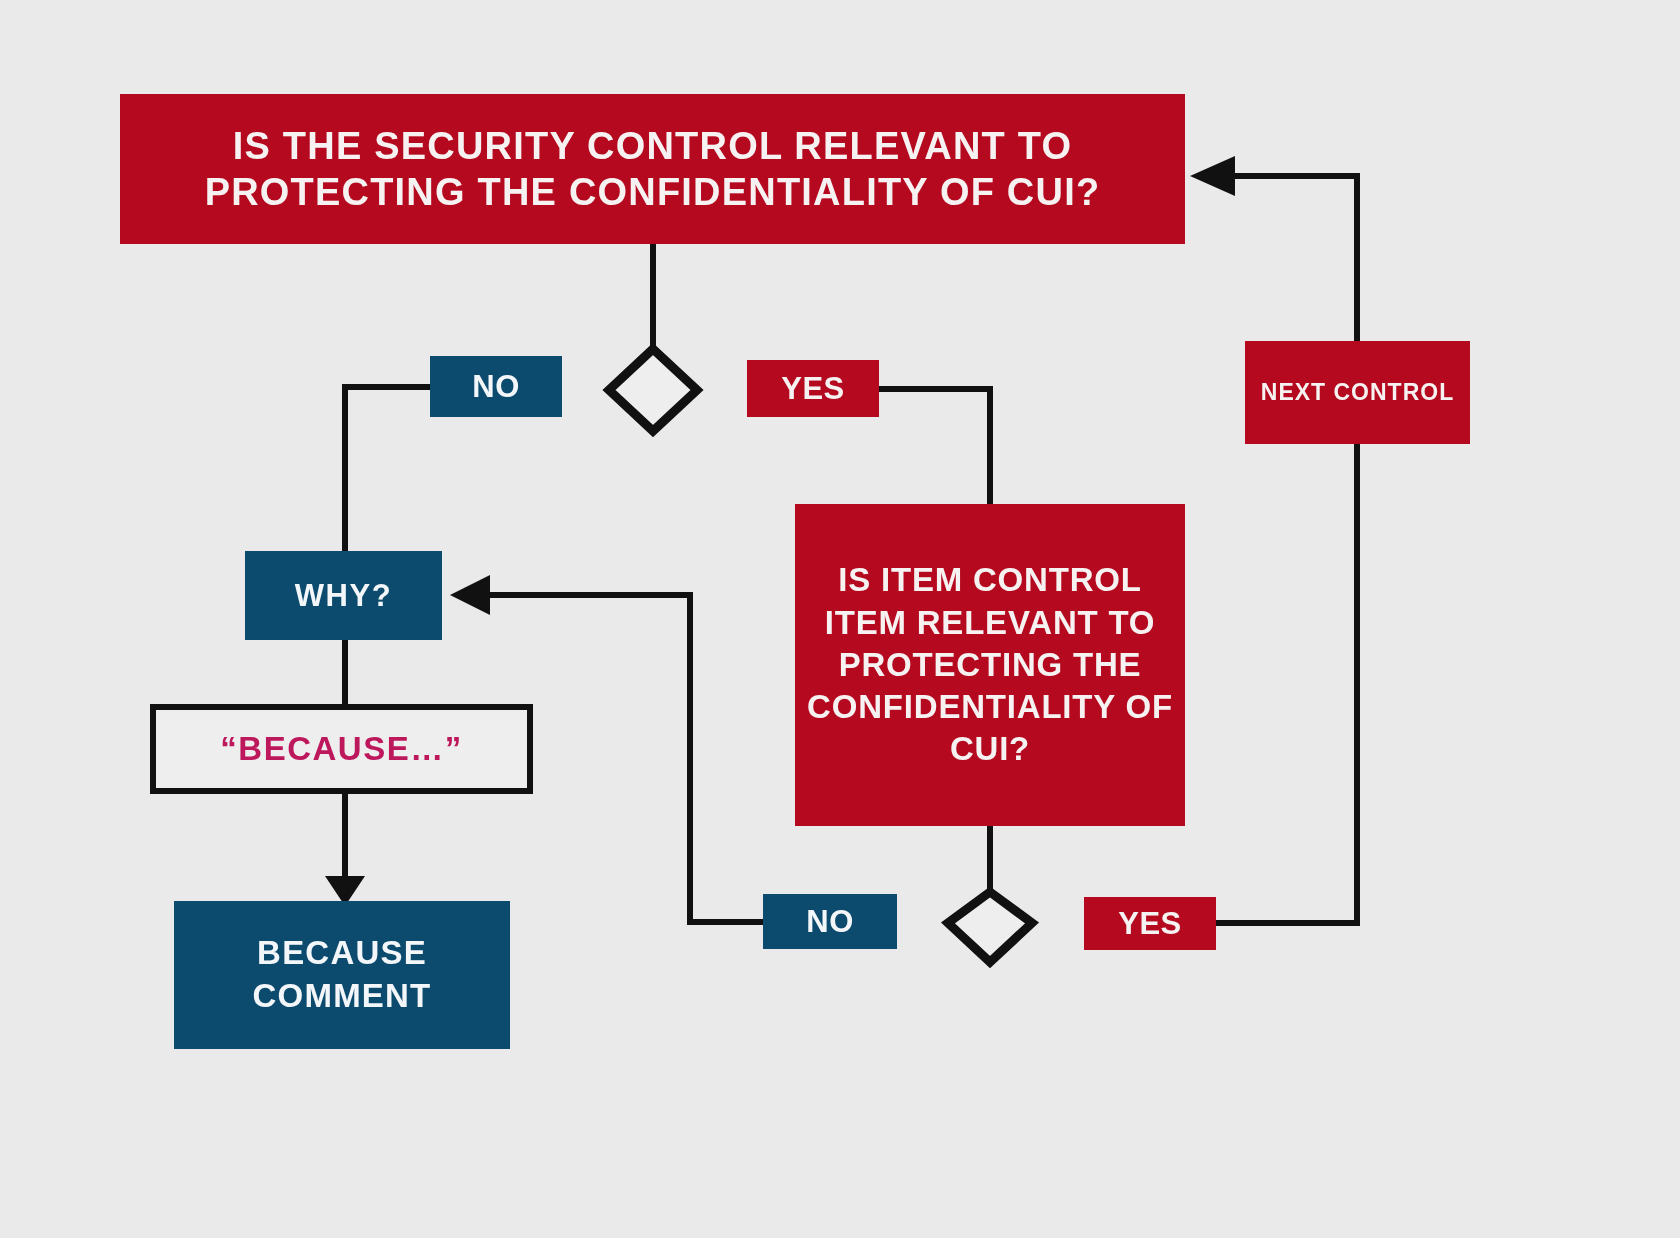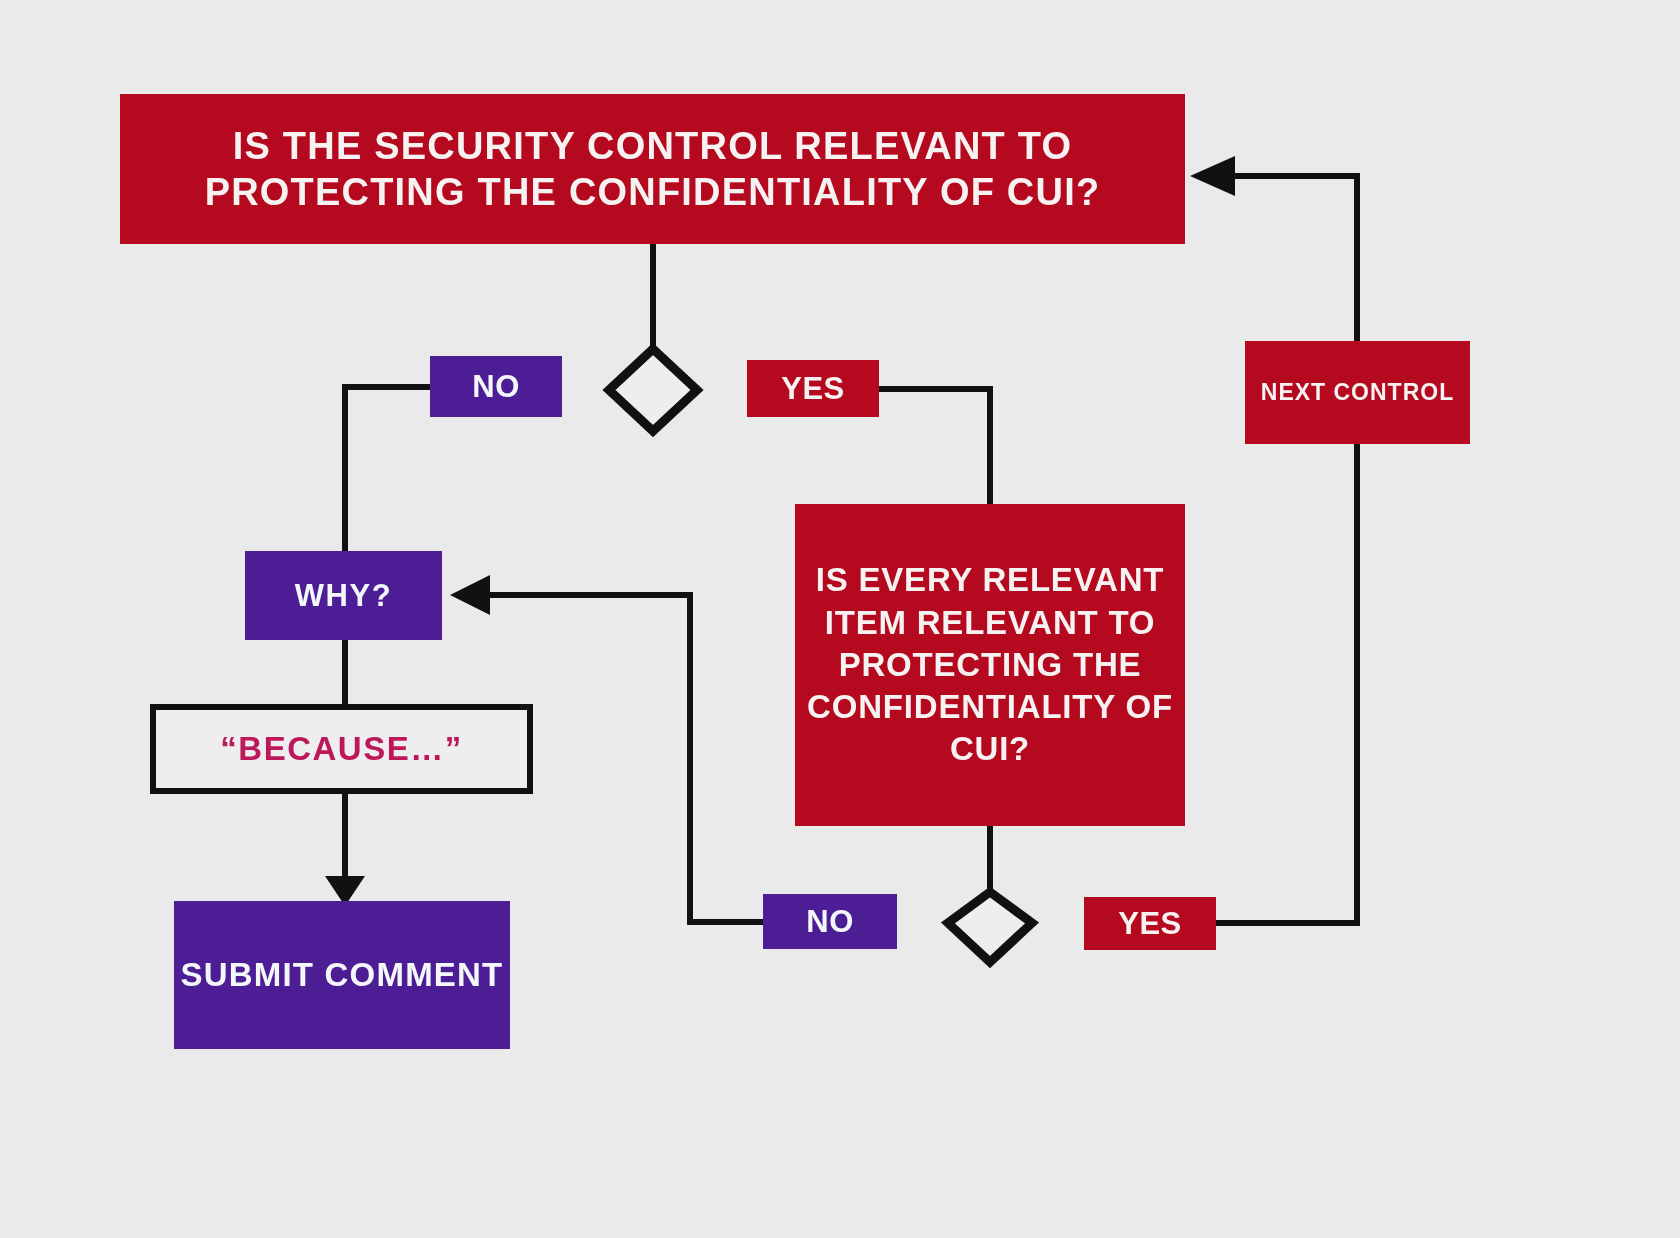--- a/index.html
+++ b/index.html
@@ -31,21 +31,21 @@
     font-weight: bold;
     letter-spacing: 0.5px;
     line-height: 1.08;
     white-space: pre-line;
   }
   .red {
     background: #b5091f;
     color: #f7f2f2;
   }
   .navy {
-    background: #4c1d95;
+    background: #0c4a6e;
     color: #f4f7f9;
   }
   .outline {
     background: #eeeeee;
     color: #be185d;
     border: 6px solid #111111;
   }
 
   
   #node-q1 {
@@ -157,25 +157,25 @@
   </svg>
 
   <div class="node red" id="node-q1">IS THE SECURITY CONTROL RELEVANT TO PROTECTING THE CONFIDENTIALITY OF CUI?</div>
 
   <div class="node navy" id="node-no-1">NO</div>
 
   <div class="node red" id="node-yes-1">YES</div>
 
   <div class="node red" id="node-next-control">NEXT CONTROL</div>
 
-  <div class="node red" id="node-q2">IS EVERY RELEVANT ITEM RELEVANT TO PROTECTING THE CONFIDENTIALITY OF CUI?</div>
+  <div class="node red" id="node-q2">IS ITEM CONTROL ITEM RELEVANT TO PROTECTING THE CONFIDENTIALITY OF CUI?</div>
 
   <div class="node navy" id="node-why">WHY?</div>
 
   <div class="node outline" id="node-because">“BECAUSE…”</div>
 
-  <div class="node navy" id="node-submit">SUBMIT COMMENT</div>
+  <div class="node navy" id="node-submit">BECAUSE COMMENT</div>
 
   <div class="node navy" id="node-no-2">NO</div>
 
   <div class="node red" id="node-yes-2">YES</div>
 
 </div>
 
 </body></html>

